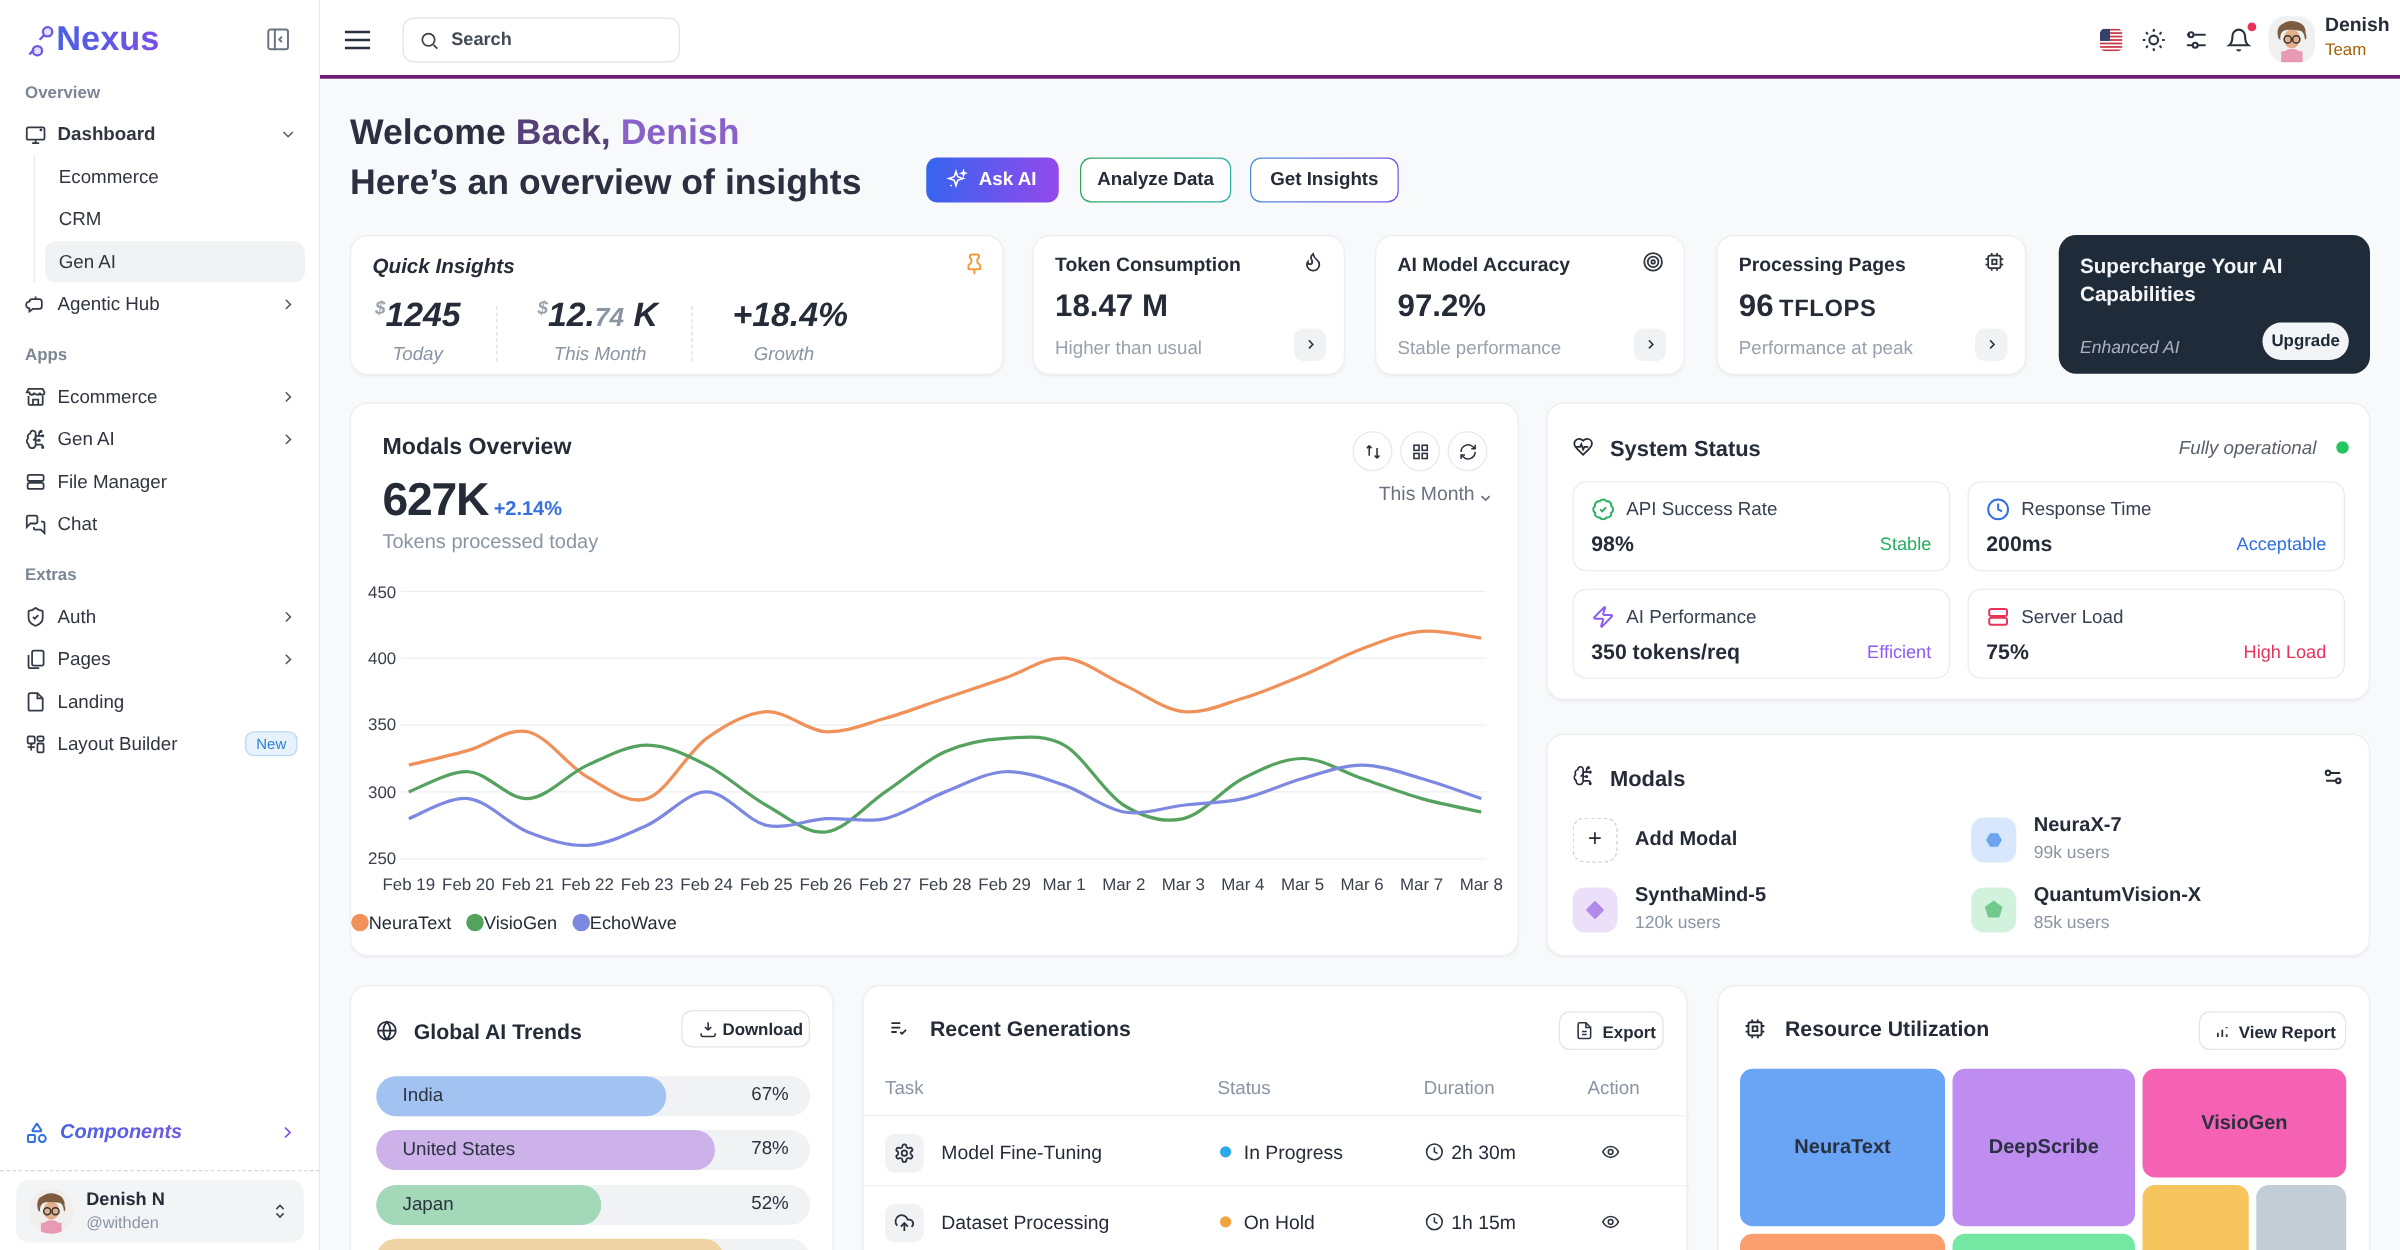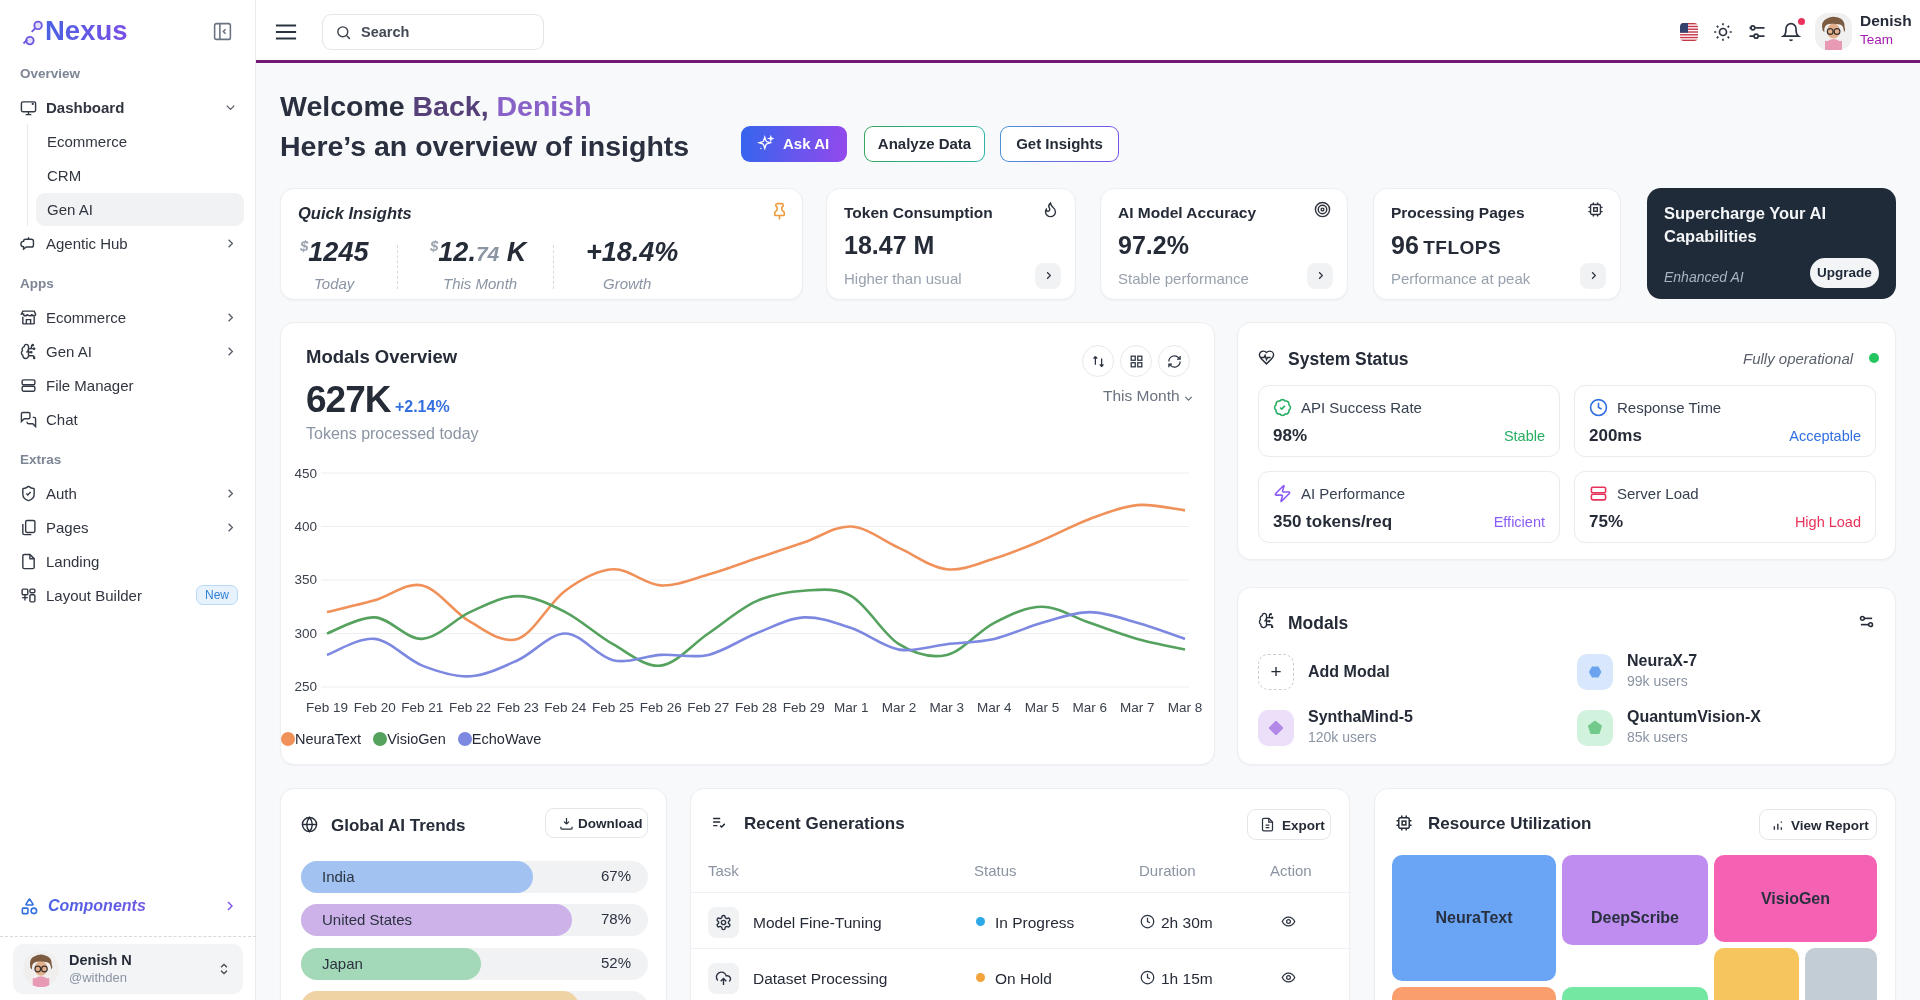--- a/index.html
+++ b/index.html
@@ -230,21 +230,21 @@
         <path d="M10 37 Q10 26 18.5 26 Q27 26 27 37Z" fill="#e89ab5"></path>
         <rect x="10" y="28" width="17" height="9" fill="#e89ab5"></rect>
         <ellipse cx="18.5" cy="18" rx="6.5" ry="7.5" fill="#e2af8d"></ellipse>
         <path d="M7.5 17 Q5.5 8 12 5.5 Q17 2.5 23 4.5 Q30 6.5 29.5 14 Q31 17 29 19 Q28.5 12 25 11.5 Q19 10.5 14 11 Q10.5 11.5 9.5 15 Q9 17.5 9.5 19 Q8 18.5 7.5 17Z" fill="#7d5b41"></path>
         <circle cx="15.2" cy="18.5" r="2.9" fill="none" stroke="#3a332e" stroke-width="1.2"></circle>
         <circle cx="22" cy="18.5" r="2.9" fill="none" stroke="#3a332e" stroke-width="1.2"></circle>
         <path d="M18.1 18.5h1.1" stroke="#3a332e" stroke-width="1"></path>
       </svg>
   </div>
   <div class="abs" style="left:1604px;top:12px;font-size:15.5px;font-weight:bold;color:#252b37;">Denish</div>
-  <div class="abs" style="left:1604px;top:32px;font-size:13.5px;color:#a21caf;">Team</div>
+  <div class="abs" style="left:1604px;top:32px;font-size:13.5px;color:#a16207;">Team</div>
 </div>
 
 <div class="abs" style="left:280px;top:90px;font-size:28.5px;font-weight:bold;color:#2b3040;">Welcome <span style="color:#554078;">Back,</span> <span style="color:#8862c8;">Denish</span></div>
 <div class="abs" style="left:280px;top:130px;font-size:28.5px;font-weight:bold;color:#2b3040;">Here’s an overview of insights</div>
 <div class="abs" style="left:741px;top:126px;width:106px;height:36px;border-radius:9px;background:linear-gradient(95deg,#3565ee,#9449ec);color:#fff;">
   <svg class="abs" style="left:16px;top:9px" width="17" height="17" viewBox="0 0 24 24" fill="none" stroke="#fff" stroke-width="1.8">
       <path d="M11 3l1.7 5.2a2 2 0 0 0 1.2 1.2L19 11l-5.1 1.6a2 2 0 0 0-1.2 1.2L11 19l-1.7-5.2a2 2 0 0 0-1.2-1.2L3 11l5.1-1.6a2 2 0 0 0 1.2-1.2z"></path>
       <path d="M19.5 2.5l.6 1.9 1.9.6-1.9.6-.6 1.9-.6-1.9-1.9-.6 1.9-.6z" fill="#fff"></path>
       <circle cx="5.5" cy="19" r="1" fill="#fff" stroke="none"></circle>
     </svg>
@@ -590,19 +590,19 @@
       <path d="M9 2v3M15 2v3M9 19v3M15 19v3M2 9h3M2 15h3M19 9h3M19 15h3"></path>
     </svg>
   <div class="abs" style="left:53px;top:25px;font-size:17px;font-weight:bold;">Resource Utilization</div>
   <div class="abs" style="left:384px;top:20px;width:118px;height:31px;border:1px solid #e2e5e9;border-radius:9px;background:#fff;white-space:nowrap;">
     <svg class="abs" style="left:12px;top:8px" width="14" height="14" viewBox="0 0 24 24" fill="none" stroke="#2b3240" stroke-width="2.4">
         <path d="M4 20v-6M10 20V10M16 20v-4M16 8V6"></path>
       </svg>
     <span class="abs" style="left:31px;top:7.5px;font-size:13.5px;font-weight:bold;color:#252b37;">View Report</span>
   </div>
   <div class="abs" style="left:17px;top:66px;width:164px;height:126px;background:#6aa4f5;border-radius:10px;text-align:center;line-height:126px;font-size:16px;font-weight:bold;color:#293140;">NeuraText</div>
-  <div class="abs" style="left:187px;top:66px;width:146px;height:90px;background:#bf8df0;border-radius:10px;text-align:center;line-height:126px;font-size:16px;font-weight:bold;color:#293140;">DeepScribe</div>
+  <div class="abs" style="left:187px;top:66px;width:146px;height:126px;background:#bf8df0;border-radius:10px;text-align:center;line-height:126px;font-size:16px;font-weight:bold;color:#293140;">DeepScribe</div>
   <div class="abs" style="left:339px;top:66px;width:163px;height:87px;background:#f562b4;border-radius:10px;text-align:center;line-height:87px;font-size:16px;font-weight:bold;color:#293140;">VisioGen</div>
   <div class="abs" style="left:339px;top:159px;width:85px;height:80px;background:#f7c55e;border-radius:10px;"></div>
   <div class="abs" style="left:430px;top:159px;width:72px;height:80px;background:#c3cdd5;border-radius:10px;"></div>
   <div class="abs" style="left:17px;top:198px;width:164px;height:50px;background:#fa9e6e;border-radius:10px;"></div>
   <div class="abs" style="left:187px;top:198px;width:146px;height:50px;background:#74e8a3;border-radius:10px;"></div>
 </div>
 
 </body></html>

